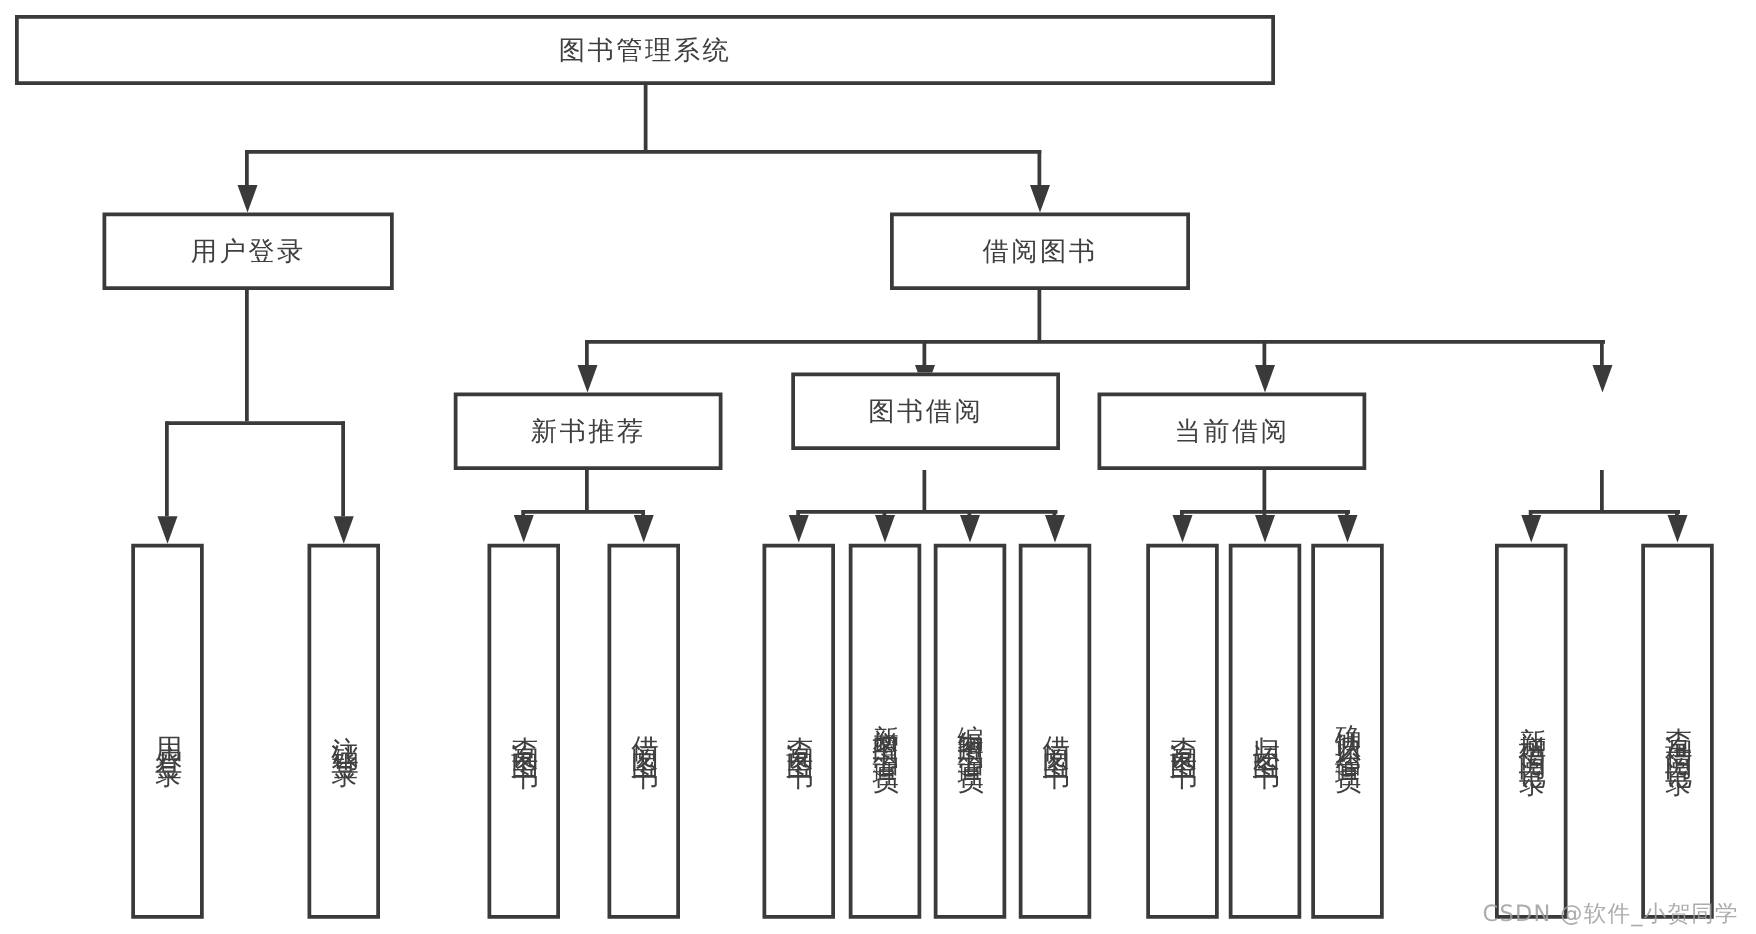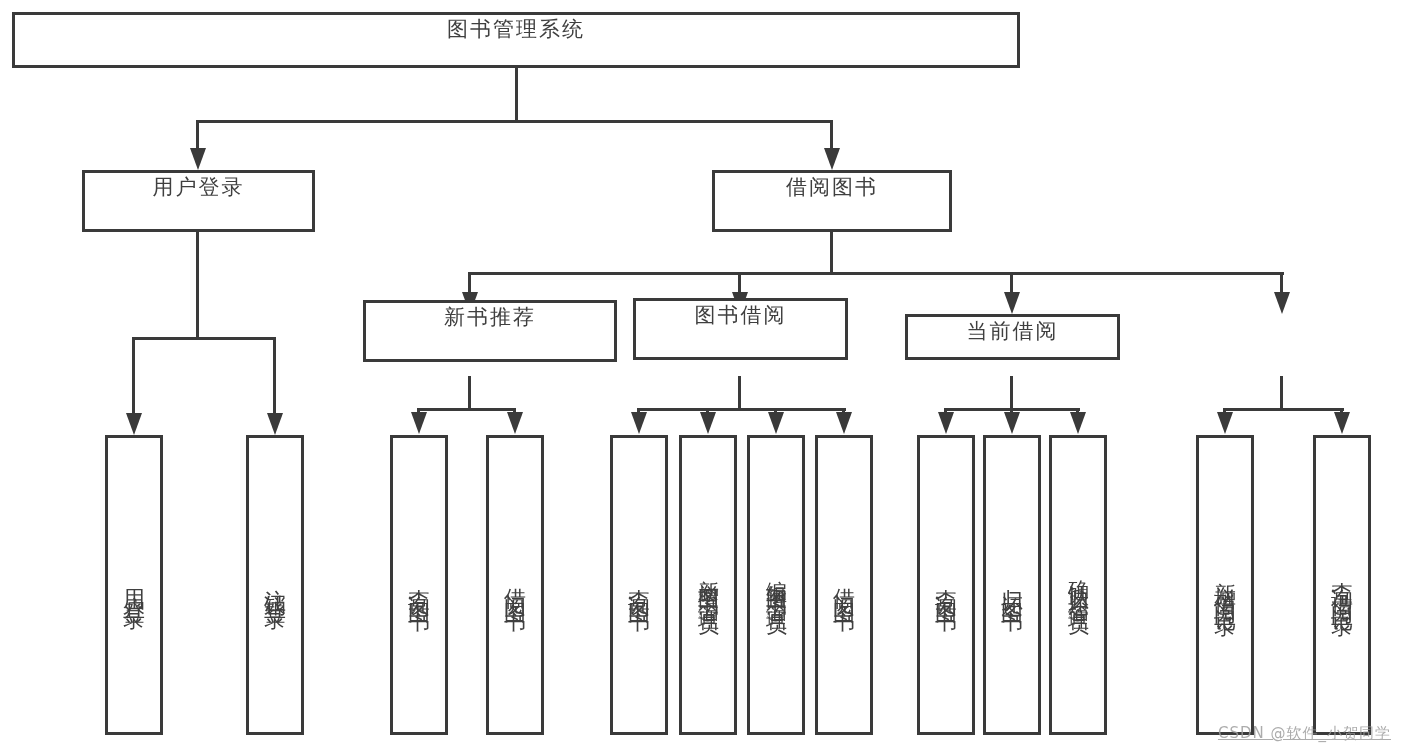--- a/index.html
+++ b/index.html
@@ -14,21 +14,21 @@
     width:1405px;height:747px;
     background:var(--bg);
     overflow:hidden;
     font-family:"DejaVu Sans","Liberation Sans",sans-serif;
   }
   .hbox{
     position:absolute;
     box-sizing:border-box;
     border:3px solid var(--line);
     background:#fff;
-    display:flex;align-items:flex-start;justify-content:center;
+    display:flex;align-items:center;justify-content:center;
     font-size:21px;color:var(--text);
     letter-spacing:2px;
     z-index:2;
   }
   .vbox{
     position:absolute;
     box-sizing:border-box;
     width:58px;height:300px;
     border:3px solid var(--line);
     background:#fff;
@@ -49,26 +49,25 @@
   .arrow{
     position:absolute;width:0;height:0;
     border-left:8px solid transparent;
     border-right:8px solid transparent;
     border-top:22px solid var(--line);
     z-index:1;
   }
   .watermark{
     position:absolute;
     right:14px;bottom:4px;
-    font-size:15px;
+    font-size:18px;
     color:var(--wm);
     opacity:.85;
     letter-spacing:1px;
     z-index:5;
-    text-decoration:underline;
   }
 </style>
 </head>
 <body>
 
 <div class="canvas">
 
   <div class="hbox" style="left:12px;top:12px;width:1008px;height:56px">
     <span>图书管理系统</span>
   </div>
@@ -98,27 +97,27 @@
   <div class="line" style="left:469px;top:272px;width:815px;height:3px"></div>
   <div class="line" style="left:468px;top:272px;width:3px;height:20px"></div>
   <div class="arrow" style="left:462px;top:292px"></div>
   <div class="line" style="left:738px;top:272px;width:3px;height:20px"></div>
   <div class="arrow" style="left:732px;top:292px"></div>
   <div class="line" style="left:1010px;top:272px;width:3px;height:20px"></div>
   <div class="arrow" style="left:1004px;top:292px"></div>
   <div class="line" style="left:1280px;top:272px;width:3px;height:20px"></div>
   <div class="arrow" style="left:1274px;top:292px"></div>
 
-  <div class="hbox" style="left:363px;top:300px;width:254px;height:62px">
+  <div class="hbox" style="left:363px;top:314px;width:215px;height:62px">
     <span>新书推荐</span>
   </div>
   <div class="hbox" style="left:633px;top:298px;width:215px;height:62px">
     <span>图书借阅</span>
   </div>
-  <div class="hbox" style="left:905px;top:314px;width:215px;height:46px">
+  <div class="hbox" style="left:878px;top:314px;width:215px;height:62px">
     <span>当前借阅</span>
   </div>
 
   <div class="line" style="left:468px;top:376px;width:3px;height:32px"></div>
   <div class="line" style="left:418px;top:408px;width:98px;height:3px"></div>
   <div class="line" style="left:417px;top:408px;width:3px;height:10px"></div>
   <div class="arrow" style="left:411px;top:412px"></div>
   <div class="line" style="left:513px;top:408px;width:3px;height:10px"></div>
   <div class="arrow" style="left:507px;top:412px"></div>
 

